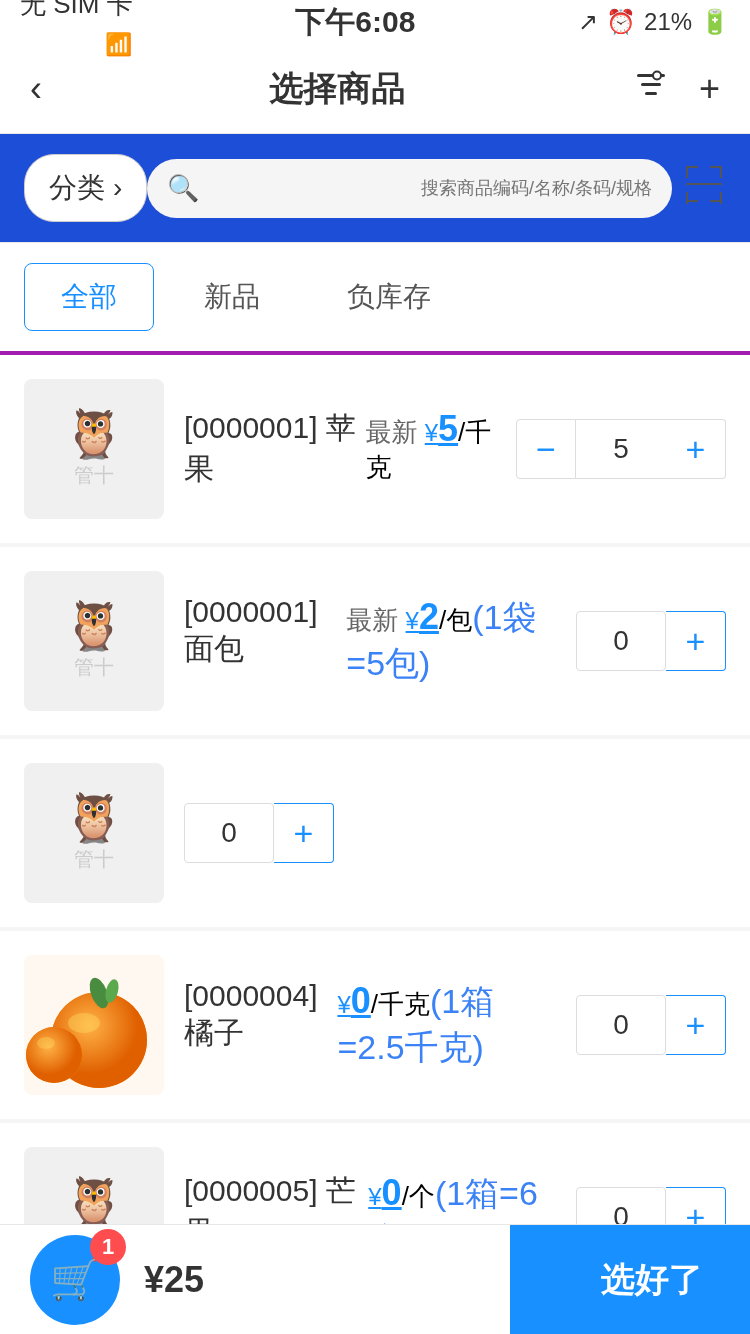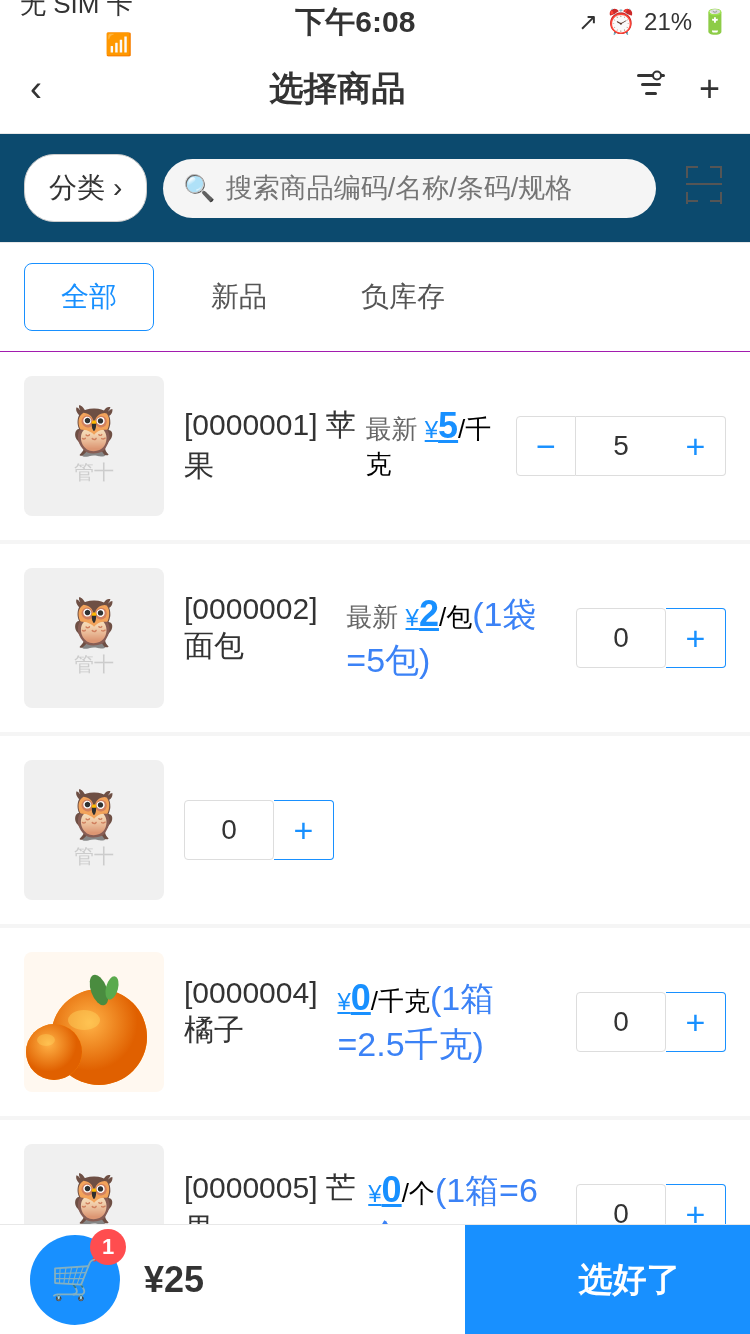--- a/index.html
+++ b/index.html
@@ -41,25 +41,24 @@
       padding: 0 30px;
       border-bottom: 1px solid #e8e8e8;
     }
     .nav-back { font-size: 36px; color: #333; cursor: pointer; }
     .nav-title { font-size: 34px; font-weight: 600; color: #333; }
     .nav-actions { display: flex; align-items: center; gap: 30px; }
     .nav-filter, .nav-add { font-size: 36px; color: #333; cursor: pointer; }
 
     
     .filter-bar {
-      background: #0c4a6e;
+      background: #1d4ed8;
       padding: 20px 24px;
       display: flex;
       align-items: center;
-      gap: 16px;
       border-bottom: 1px solid #e8e8e8;
     }
     .category-btn {
       display: flex;
       align-items: center;
       gap: 8px;
       padding: 14px 24px;
       border: 1px solid #ccc;
       border-radius: 30px;
       background: #fff;
@@ -74,35 +73,36 @@
       align-items: center;
       background: #f5f5f5;
       border-radius: 30px;
       padding: 14px 20px;
       gap: 10px;
     }
     .search-icon-inner { color: #999; font-size: 26px; }
     .search-input {
       border: none;
       background: transparent;
-      font-size: 27px;
+      font-size: 18px;
       color: #999;
       outline: none;
       flex: 1;
+      text-align: right;
     }
     .scan-btn { font-size: 36px; color: #555; cursor: pointer; margin-left: 10px; }
 
     
     .tab-bar {
       background: #fff;
       padding: 20px 24px;
       display: flex;
       align-items: center;
-      gap: 20px;
-      border-bottom: 1px solid #a21caf;
+      gap: 13px;
+      border-bottom: 4px solid #a21caf;
     }
     .tab-item {
       padding: 14px 36px;
       border-radius: 8px;
       font-size: 28px;
       cursor: pointer;
       color: #555;
       background: #fff;
       border: 1px solid transparent;
     }
@@ -281,21 +281,21 @@
       align-items: center;
       justify-content: center;
       font-weight: 700;
     }
     .cart-total {
       font-size: 36px;
       font-weight: 700;
       color: #333;
     }
     .confirm-btn {
-      width: 285px;
+      width: 240px;
       height: 110px;
       background: #1890ff;
       color: #fff;
       font-size: 34px;
       font-weight: 600;
       display: flex;
       align-items: center;
       justify-content: center;
       cursor: pointer;
       border: none;
@@ -411,21 +411,21 @@
   <div class="divider"></div>
 
   <div class="product-item">
     <div class="product-img">
       <div class="owl-logo">
         <span class="owl-icon">🦉</span>
         <span class="owl-text">管十</span>
       </div>
     </div>
     <div class="product-info">
-      <span class="product-name">[0000002] 面包</span>
+      <span class="product-name">[0000001] 面包</span>
       <div class="product-price">
         <span class="price-prefix">最新 </span><span class="price-currency">¥</span><span class="price-value">2</span><span class="price-unit">/包</span><span class="price-note">(1袋=5包)</span>
       </div>
     </div>
     <div class="product-controls">
       <input class="qty-input" value="0" type="text" style="border-radius: 4px; border: 1px solid rgb(221, 221, 221); width: 90px;">
       <button class="qty-plus-only" style="margin-left:0; border-left:none; border-radius:0 4px 4px 0;">+</button>
     </div>
   </div>
 

